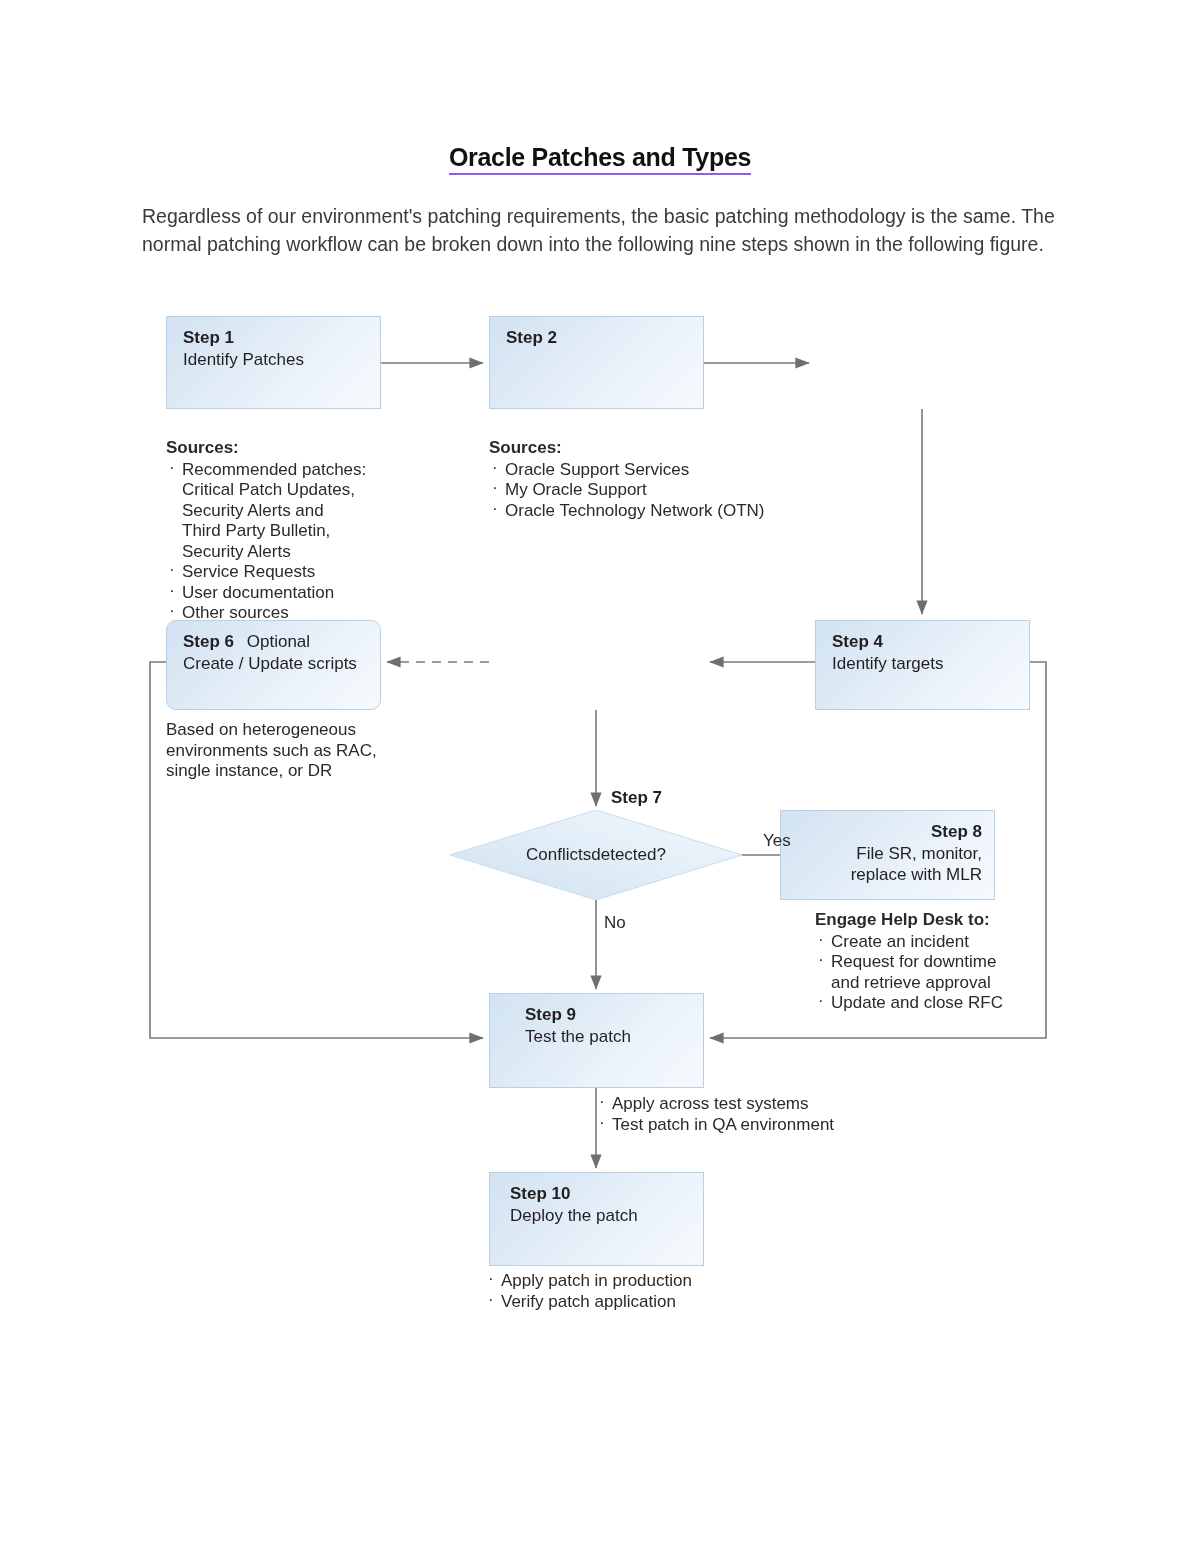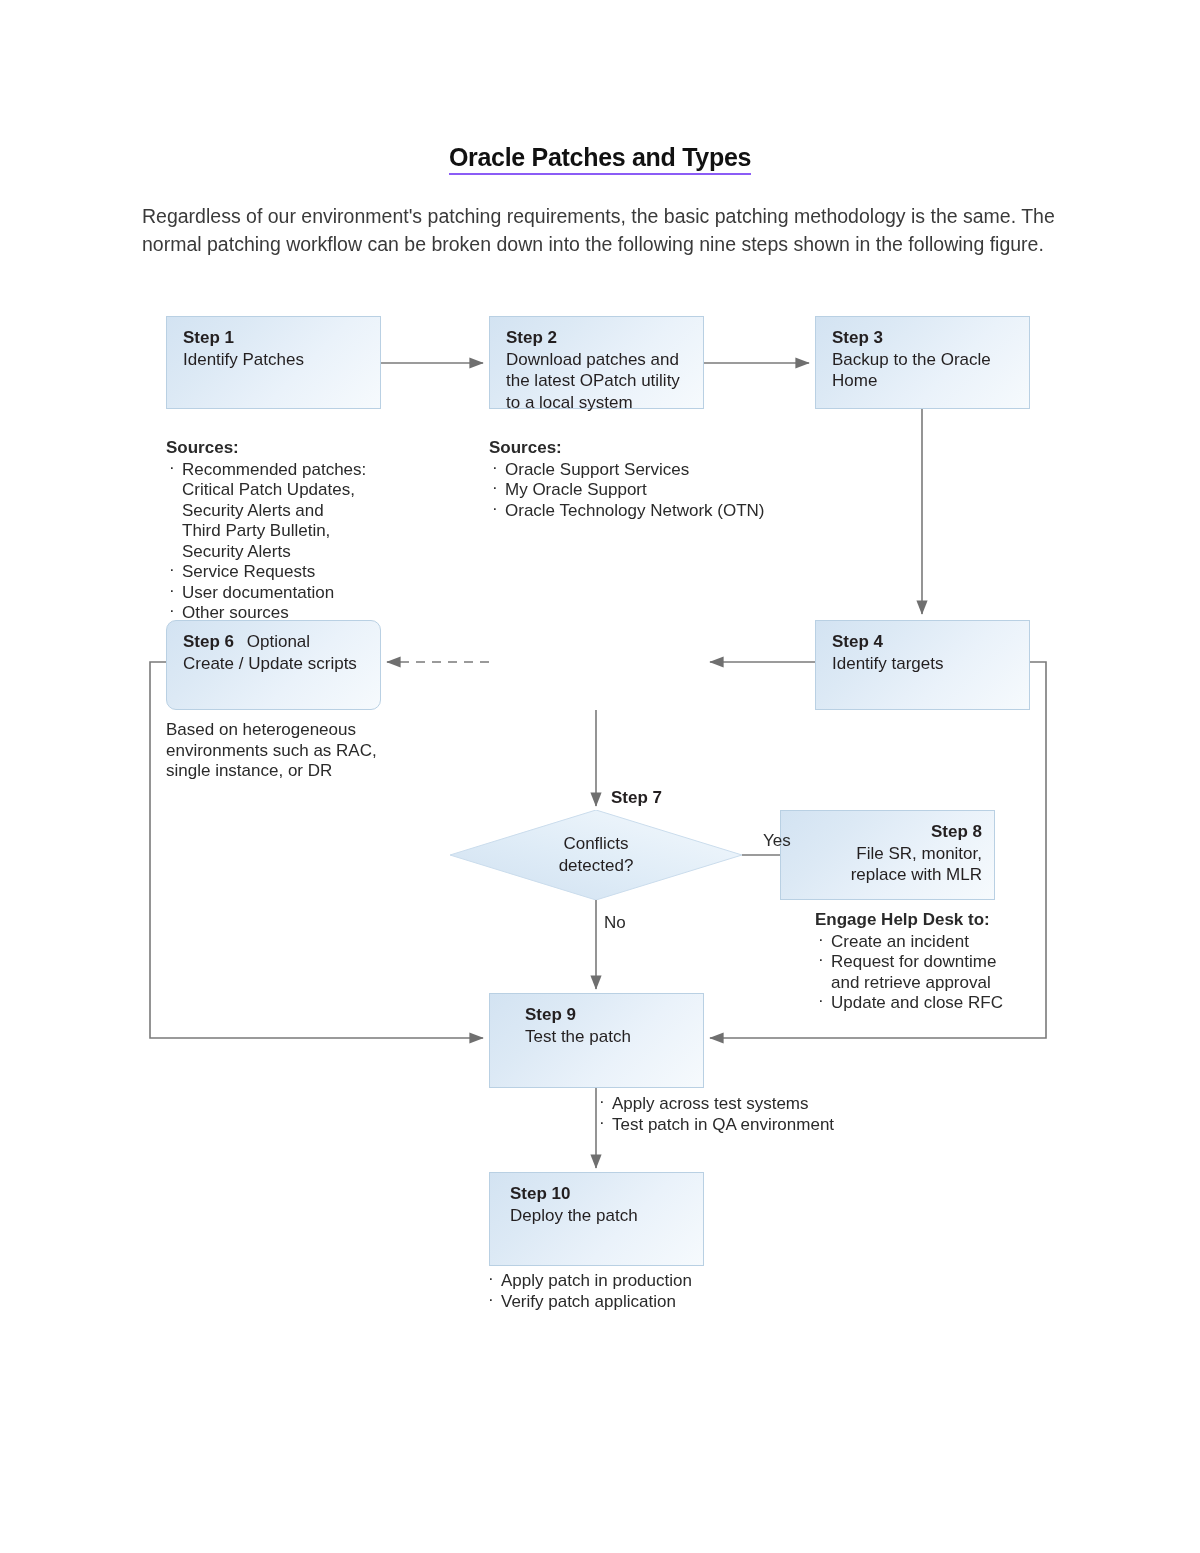--- a/index.html
+++ b/index.html
@@ -90,21 +90,21 @@
     width: 100%;
     height: 100%;
   }
   .diamond-wrap .diamond-text {
     position: absolute;
     left: 0;
     top: 0;
     width: 100%;
     height: 100%;
     display: flex;
-    flex-direction: column;
+    flex-direction: row;
     align-items: center;
     justify-content: center;
     font-size: 17px;
     line-height: 22px;
     color: #231f20;
     text-align: right;
   }
 
   .caption {
     position: absolute;
@@ -198,27 +198,22 @@
     </g>
   </svg>
 
   <div class="node" style="left:166px; top:316px; width:215px; height:93px;">
     <span class="step-label">Step 1</span>
     <span class="step-body">Identify Patches</span>
   </div>
 
   <div class="node" style="left:489px; top:316px; width:215px; height:93px;">
     <span class="step-label">Step 2</span>
-    <span class="step-body">Download patches and the latest OPatch utility to a local system</span>
-  </div>
-
-  <div class="node" style="left:815px; top:316px; width:215px; height:93px;">
-    <span class="step-label">Step 3</span>
-    <span class="step-body">Backup to the Oracle Home</span>
-  </div>
+  </div>
+
 
   <div class="node" style="left:166px; top:620px; width:215px; height:90px;border-radius:10px;">
     <span class="step-label">Step 6</span>
     <span class="inline-note" style="margin-left:8px;">Optional</span>
     <span class="step-body">Create / Update scripts</span>
   </div>
 
 
   <div class="node" style="left:815px; top:620px; width:215px; height:90px;">
     <span class="step-label">Step 4</span>

